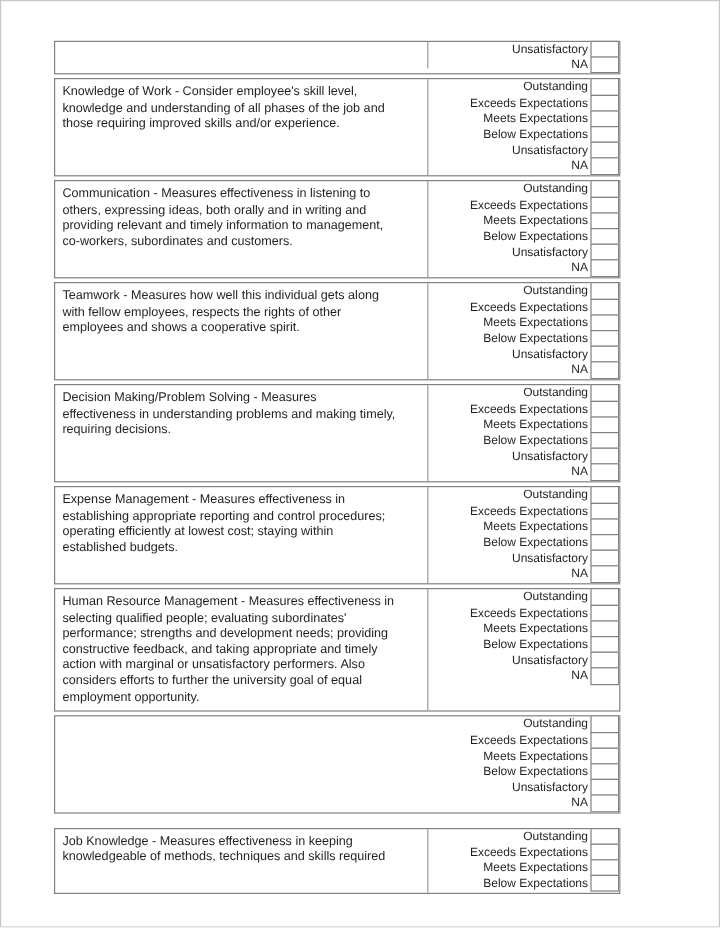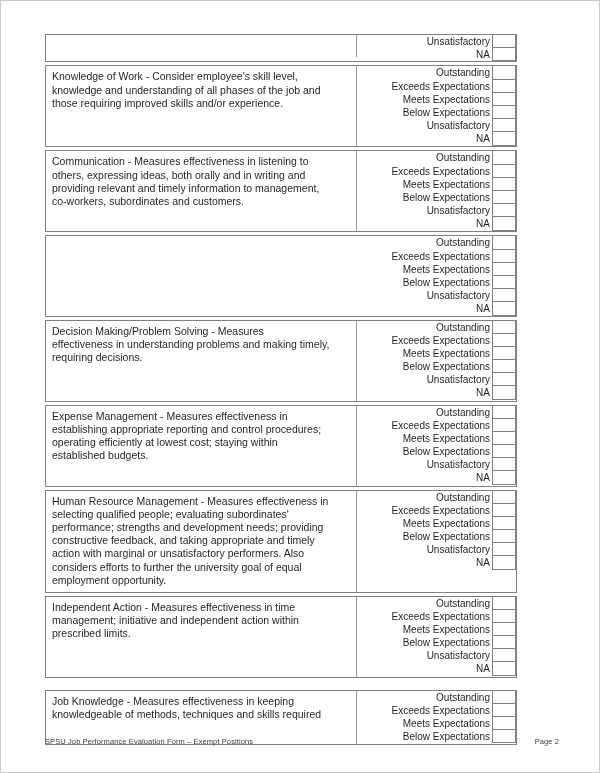--- a/index.html
+++ b/index.html
@@ -188,20 +188,25 @@
             <div class="rating-label">Unsatisfactory</div>
             <div class="rating-box"></div>
           </div>
           <div class="rating-row">
             <div class="rating-label">NA</div>
             <div class="rating-box"></div>
           </div>
         </div>
       </div>
       <div class="block">
+        <div class="desc-col" style="height: 80px;">
+          <div class="desc-text">Teamwork - Measures how well this individual gets along
+with fellow employees, respects the rights of other
+employees and shows a cooperative spirit.</div>
+        </div>
         <div class="rating-col">
           <div class="rating-row">
             <div class="rating-label">Outstanding</div>
             <div class="rating-box"></div>
           </div>
           <div class="rating-row">
             <div class="rating-label">Exceeds Expectations</div>
             <div class="rating-box"></div>
           </div>
           <div class="rating-row">
@@ -320,25 +325,20 @@
             <div class="rating-label">Unsatisfactory</div>
             <div class="rating-box"></div>
           </div>
           <div class="rating-row">
             <div class="rating-label">NA</div>
             <div class="rating-box"></div>
           </div>
         </div>
       </div>
       <div class="block">
-        <div class="desc-col" style="height: 80px;">
-          <div class="desc-text">Independent Action - Measures effectiveness in time
-management; initiative and independent action within
-prescribed limits.</div>
-        </div>
         <div class="rating-col">
           <div class="rating-row">
             <div class="rating-label">Outstanding</div>
             <div class="rating-box"></div>
           </div>
           <div class="rating-row">
             <div class="rating-label">Exceeds Expectations</div>
             <div class="rating-box"></div>
           </div>
           <div class="rating-row">
@@ -378,17 +378,13 @@
             <div class="rating-box"></div>
           </div>
           <div class="rating-row">
             <div class="rating-label">Below Expectations</div>
             <div class="rating-box"></div>
           </div>
         </div>
       </div>
     </div>
 
-  <div class="footer">
-    <span class="footer-left">SPSU Job Performance Evaluation Form – Exempt Positions</span>
-    <span class="footer-right">Page 2</span>
-  </div>
 </div>
 
 </body></html>

